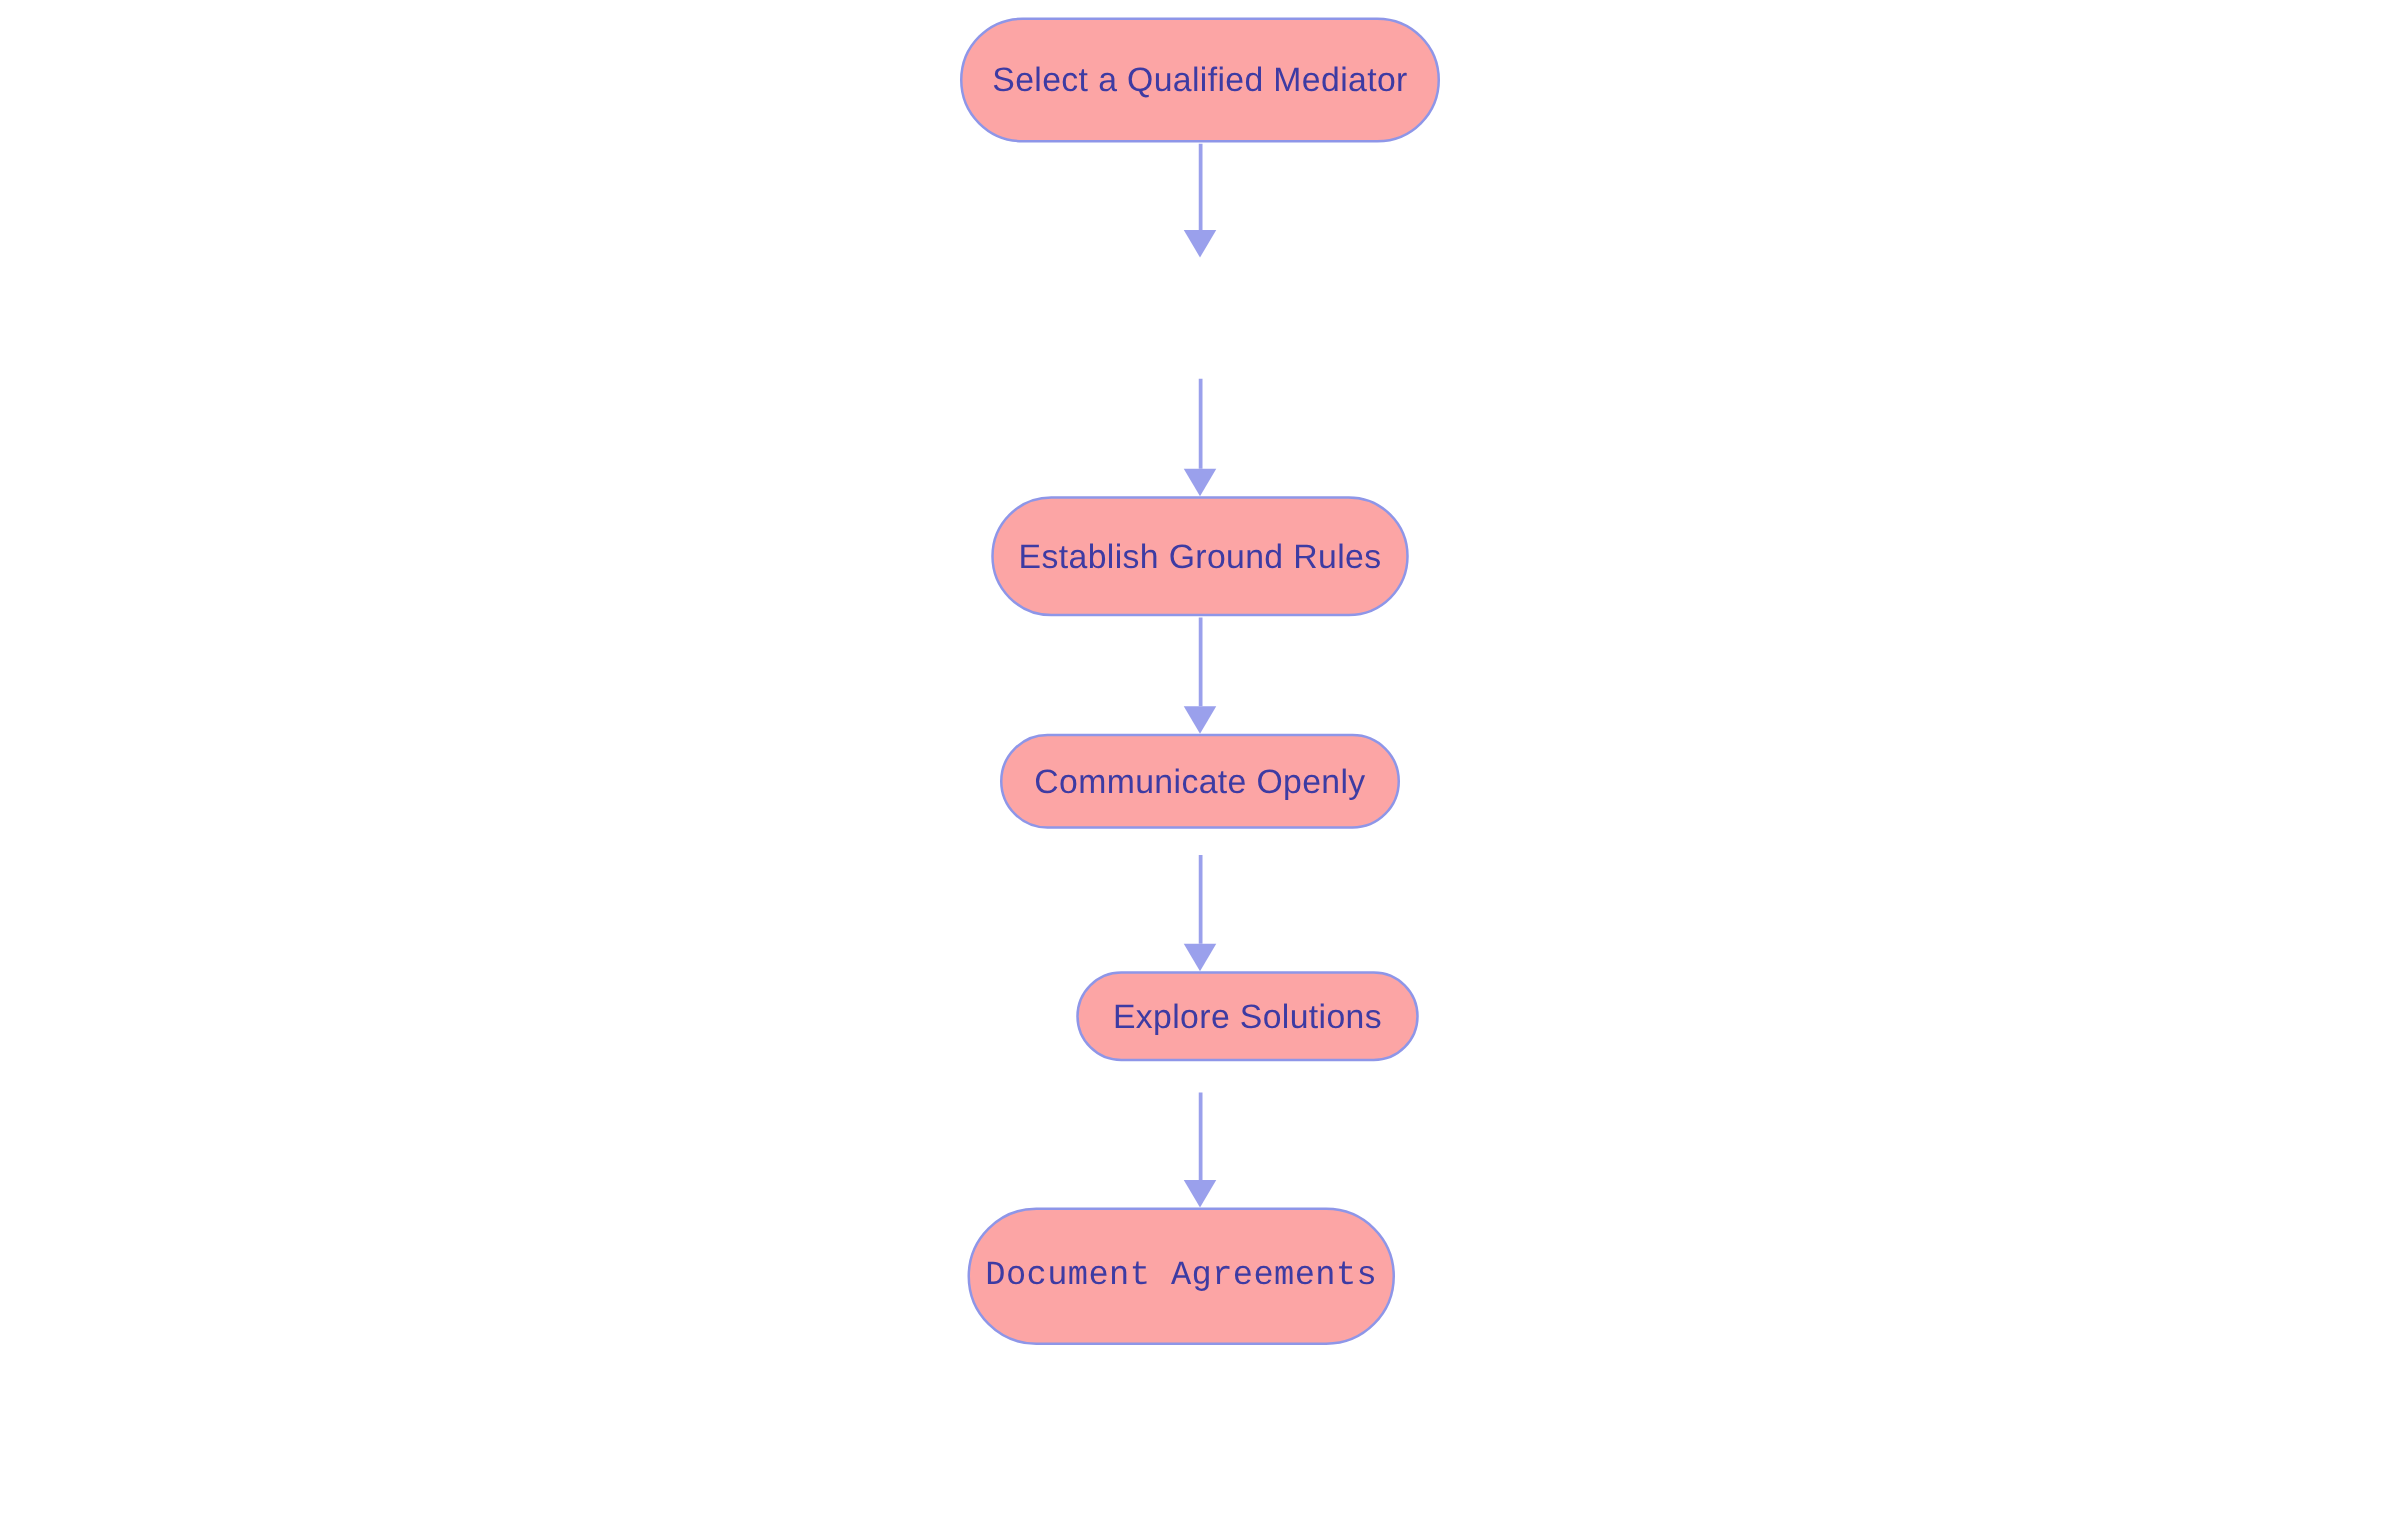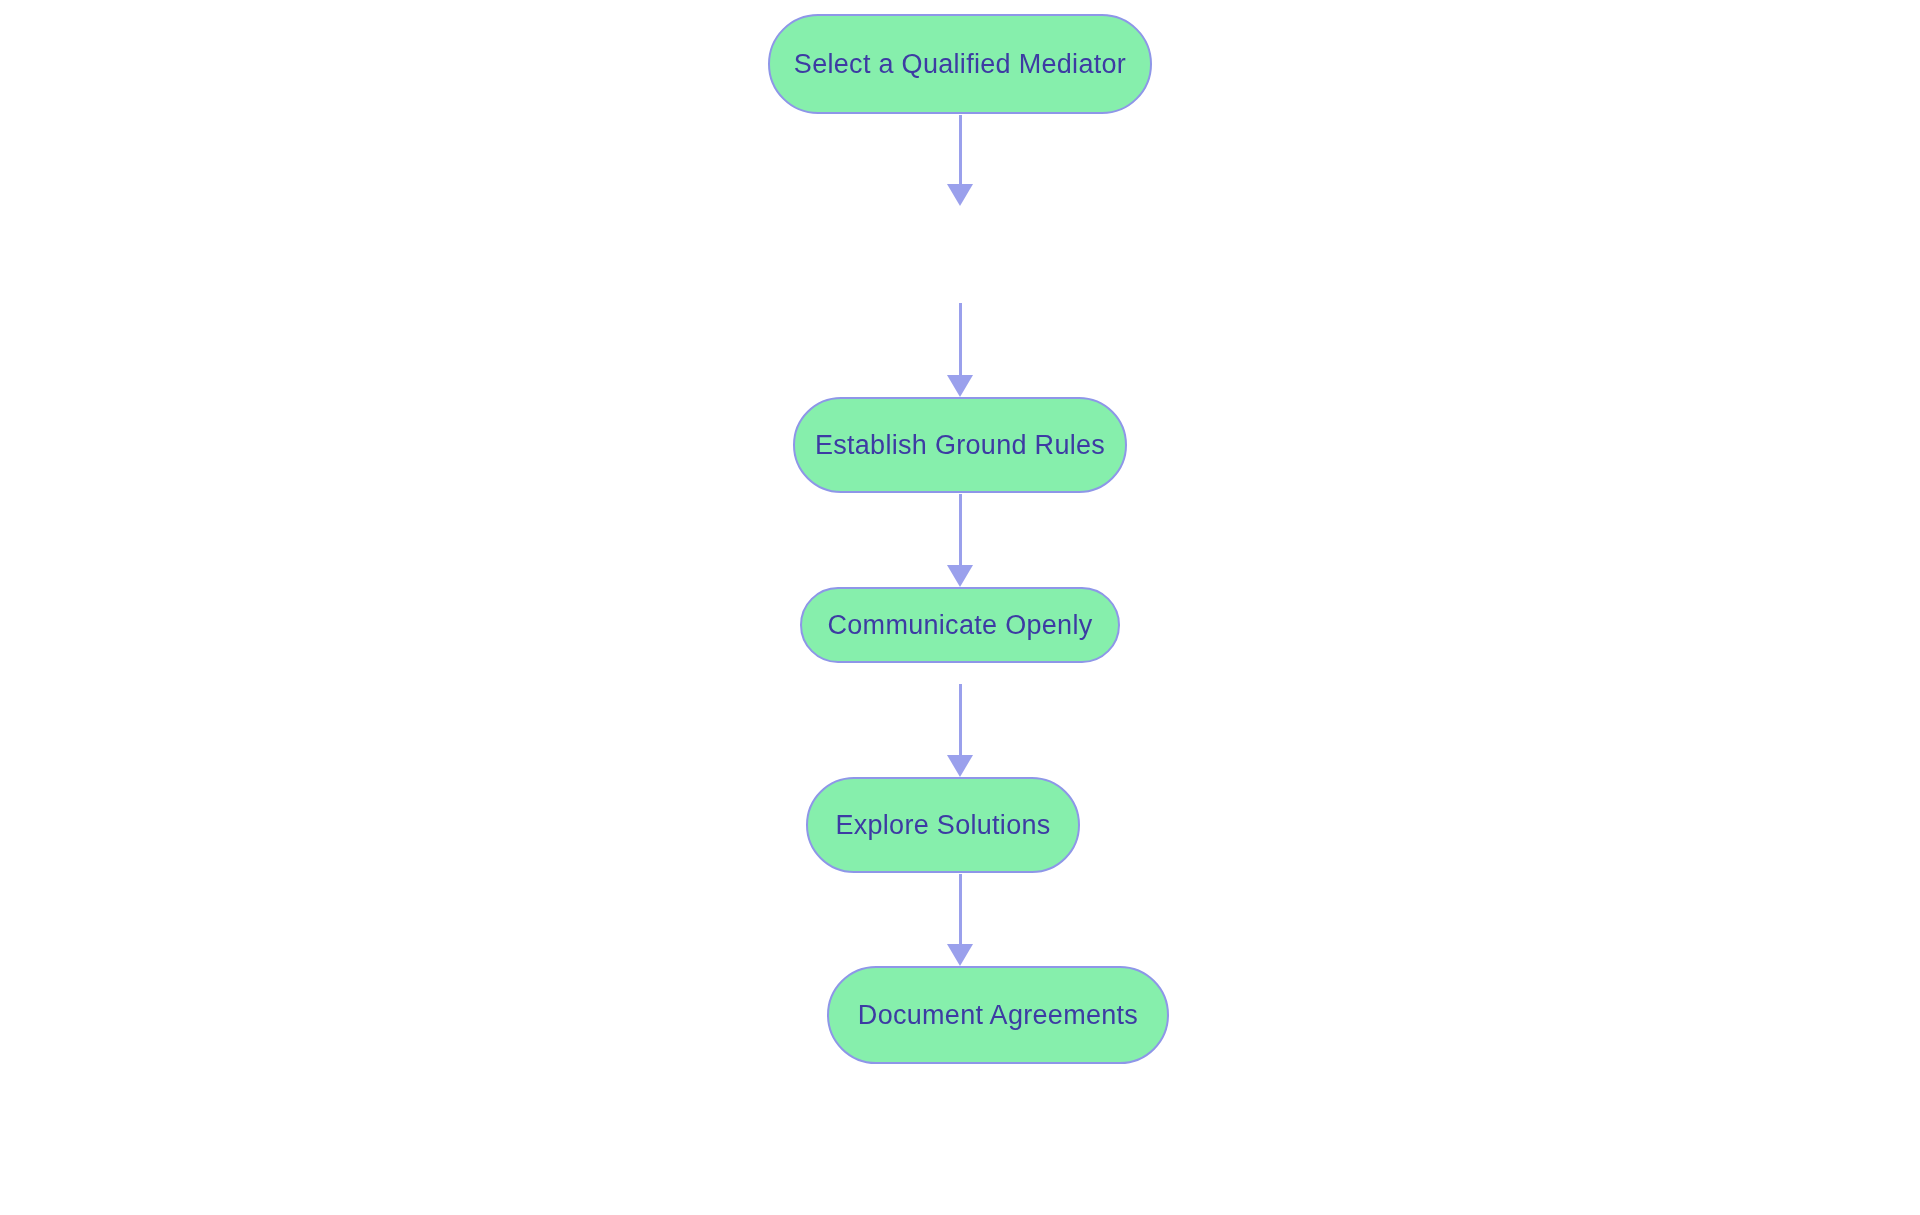--- a/index.html
+++ b/index.html
@@ -5,36 +5,36 @@
   * { margin: 0; padding: 0; box-sizing: border-box; }
   html, body { background: #ffffff; }
   body {
     font-family: "Liberation Sans", "DejaVu Sans", sans-serif;
     width: 1920px; height: 1215px; position: relative; overflow: hidden;
   }
   .canvas { position: absolute; inset: 0; background: #ffffff; }
 
   .node {
     position: absolute;
-    background: #86efac;
+    background: #fca5a5;
     border: 2px solid #8e96e8;
     border-radius: 60px;
     display: flex; align-items: center; justify-content: center;
     color: #3d3ba3;
     font-size: 27px;
     letter-spacing: 0.3px;
     text-align: center;
     white-space: nowrap;
   }
   .node-1 { left: 768px; top: 14px;  width: 384px; height: 100px; }
   .node-2 { left: 790px; top: 206px; width: 340px; height: 96px; }
   .node-3 { left: 793px; top: 397px; width: 334px; height: 96px; }
   .node-4 { left: 800px; top: 587px; width: 320px; height: 76px; }
-  .node-5 { left: 806px; top: 777px; width: 274px; height: 96px; }
-  .node-6 { left: 827px; top: 966px; width: 342px; height: 98px; }
+  .node-5 { left: 861px; top: 777px; width: 274px; height: 72px; }
+  .node-6 { left: 774px; top: 966px; width: 342px; height: 110px; font-family: Liberation Mono, monospace; }
 
   .arrow {
     position: absolute;
     left: 947px;
     width: 26px;
     display: flex; flex-direction: column; align-items: center;
   }
   .arrow .shaft { width: 3px; flex: 1 1 auto; background: #9aa0ec; }
   .arrow .head {
     width: 0; height: 0;

